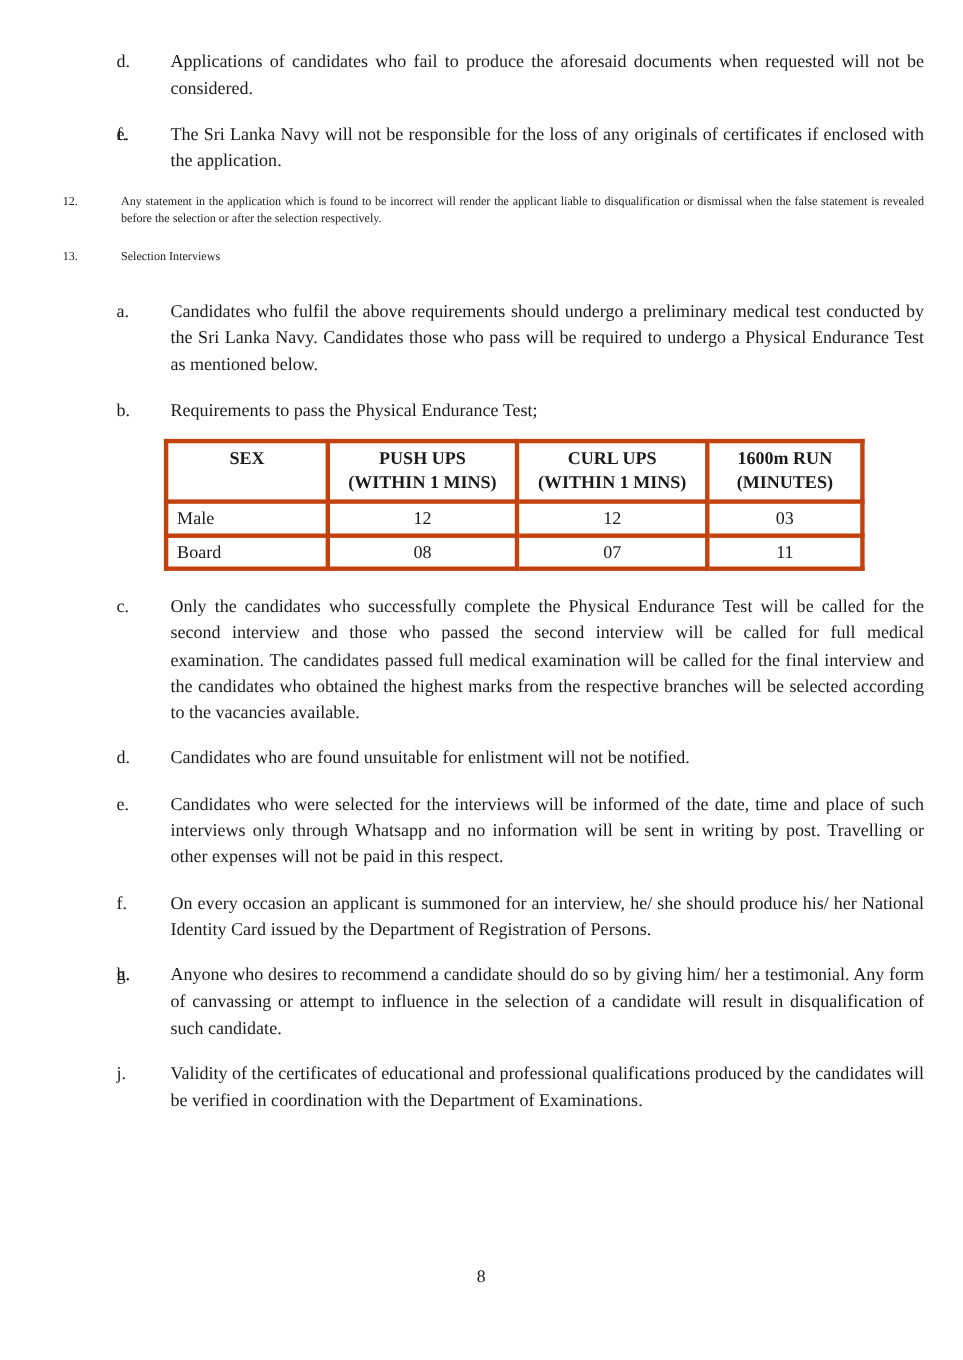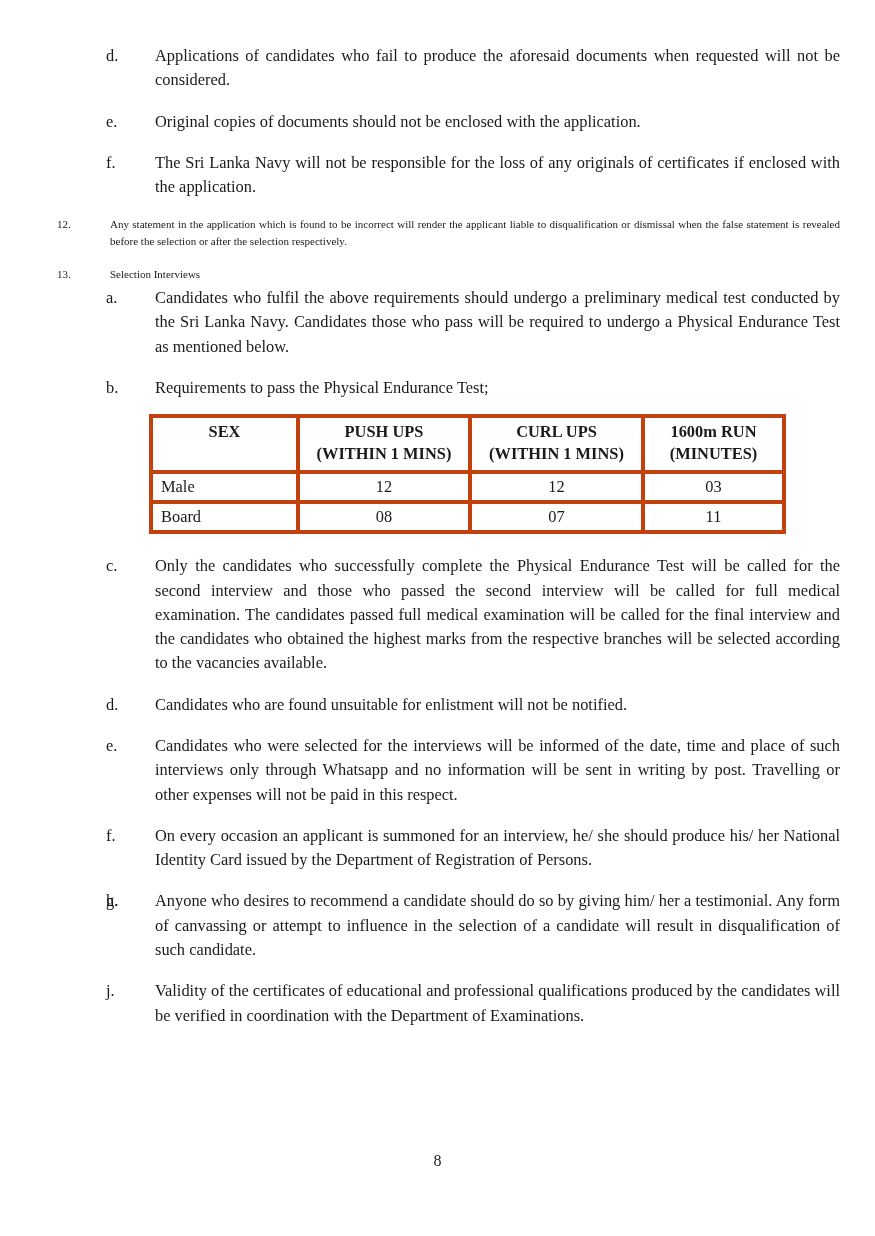--- a/index.html
+++ b/index.html
@@ -64,21 +64,21 @@
     left: 0;
     top: 0;
   }
 
   
   .clause .body,
   .subclause .body { display: inline; text-align: center; }
 
   .tight { margin-bottom: 14px; }
 
-  .heading-clause { margin-bottom: 4px; }
+  .heading-clause { margin-bottom: 30px; }
   .heading-clause .body { text-align: left; }
 
   .no-justify { text-align: left; }
 
   
   .table-wrap {
     margin: 0 0 20px 0;
     padding-left: 92px;
   }
   table.pet {
@@ -129,21 +129,20 @@
 <div class="page">
   <div class="content">
 
     <div class="subclause">
       <span class="marker">d.</span>
       <span class="body">Applications of candidates who fail to produce the aforesaid documents when requested will not be considered.</span>
     </div>
 
     <div class="subclause">
       <span class="marker">e.</span>
-      <span class="body">Original copies of documents should not be enclosed with the application.</span>
     </div>
 
     <div class="subclause">
       <span class="marker">f.</span>
       <span class="body">The Sri Lanka Navy will not be responsible for the loss of any originals of certificates if enclosed with the application.</span>
     </div>
 
     <div class="clause">
       <span class="marker">12.</span>
       <span class="body">Any statement in the application which is found to be incorrect will render the applicant liable to disqualification or dismissal when the false statement is revealed before the selection or after the selection respectively.</span>

